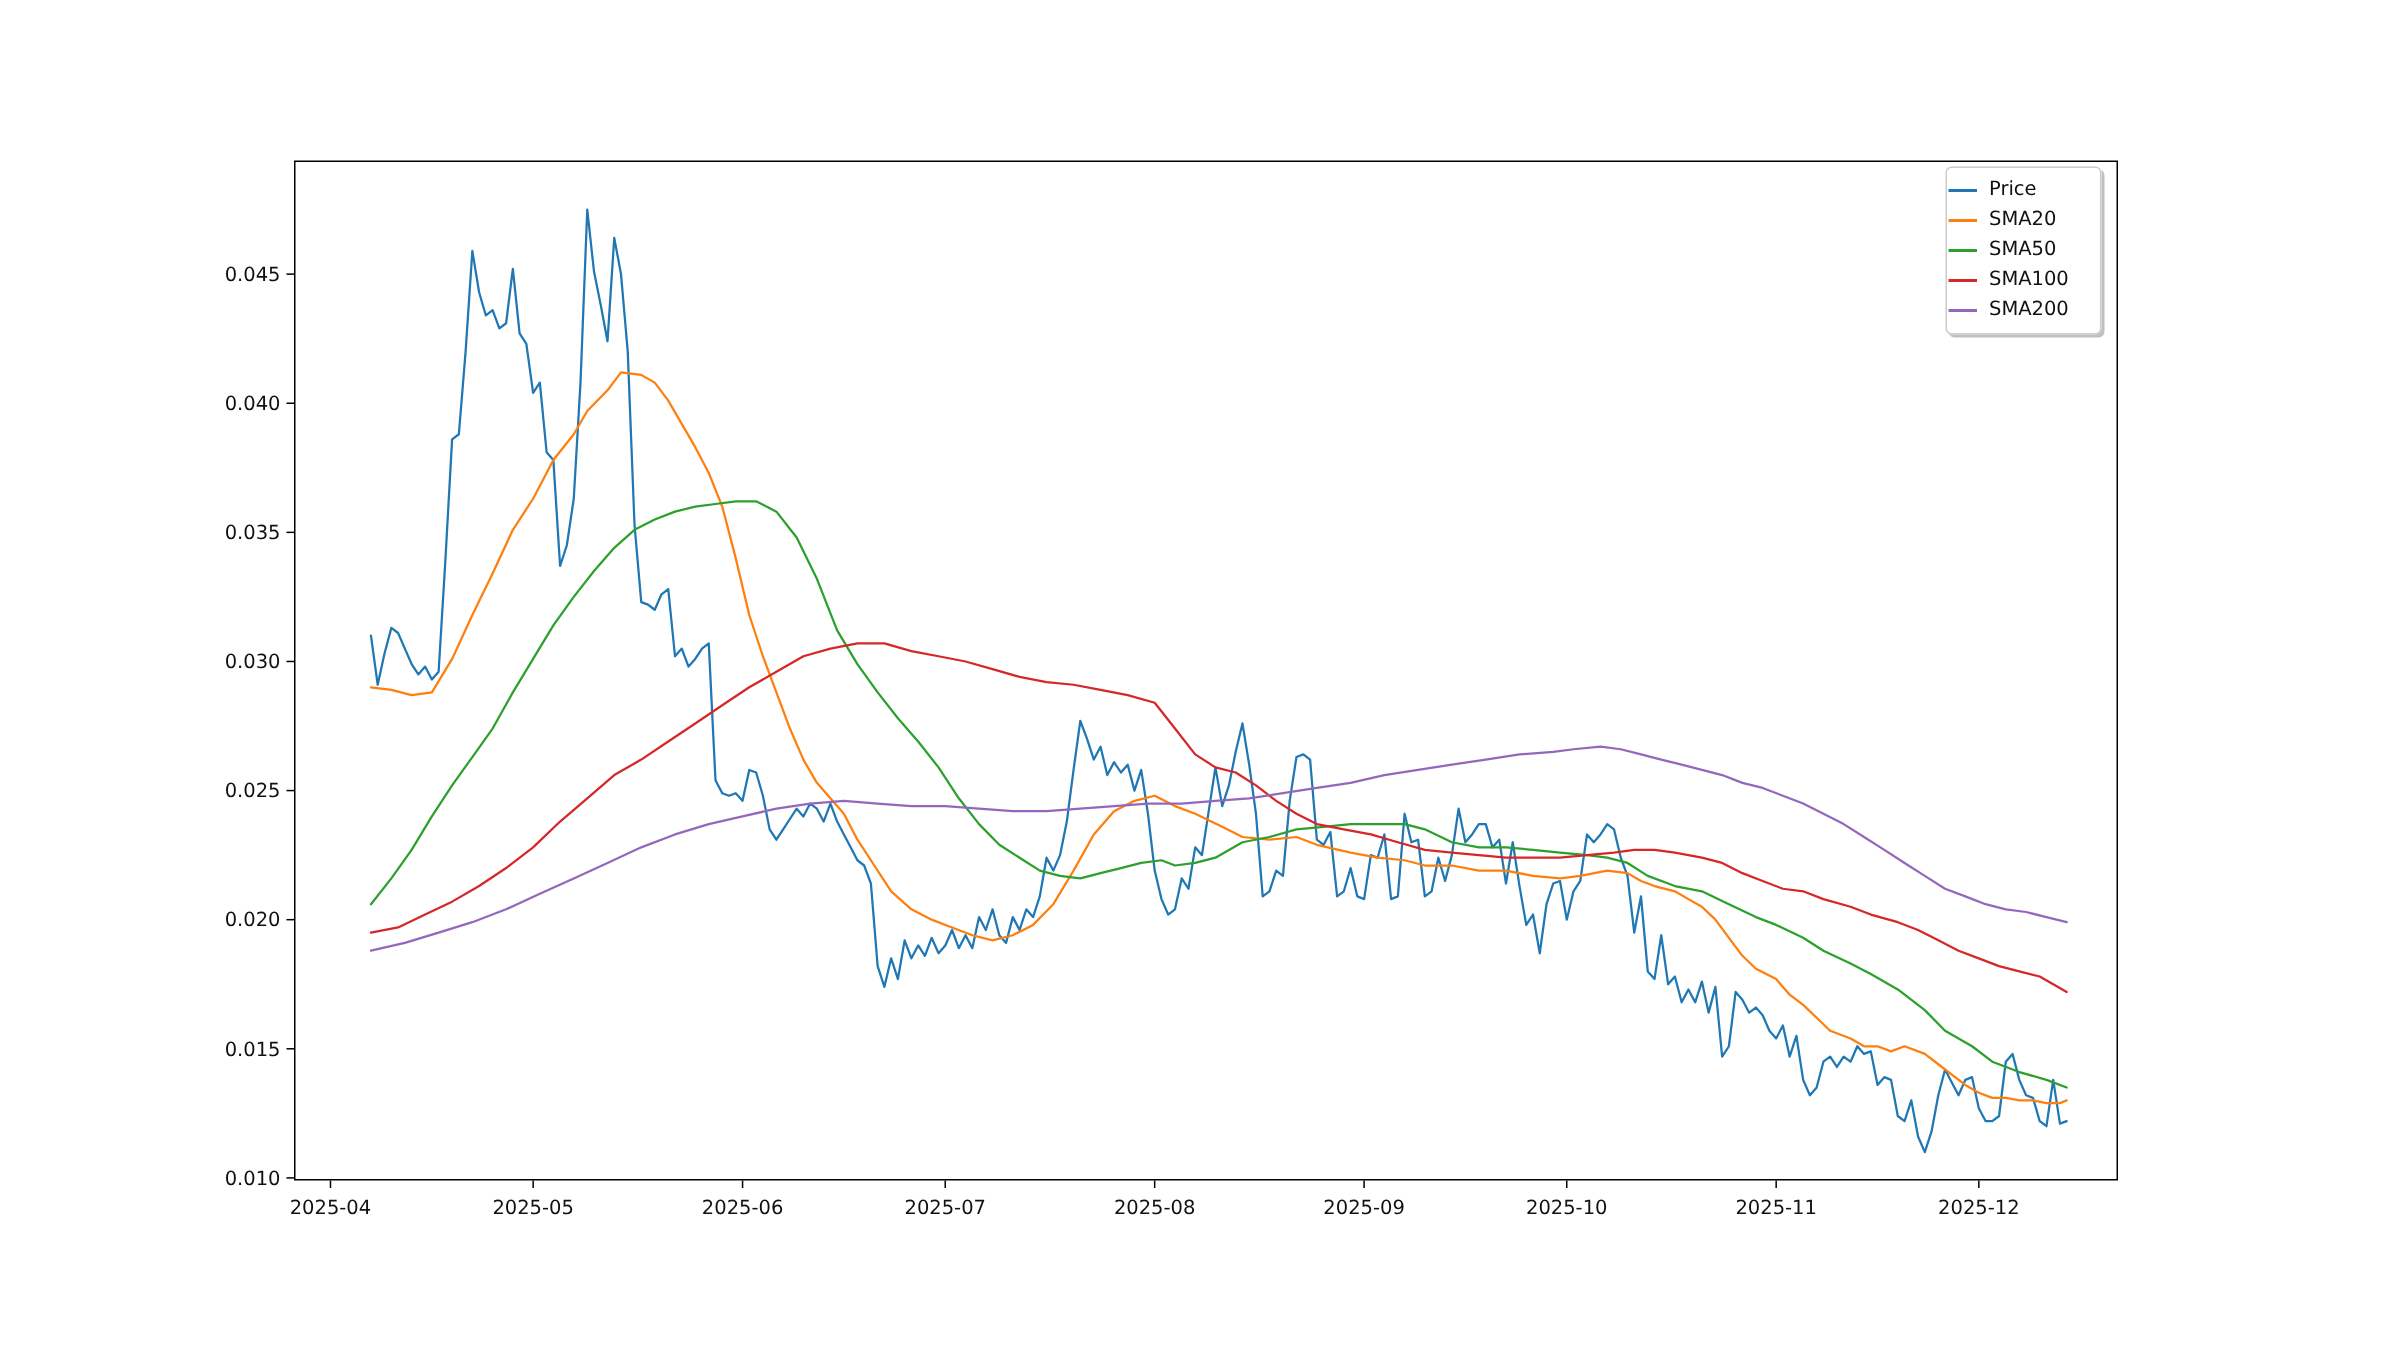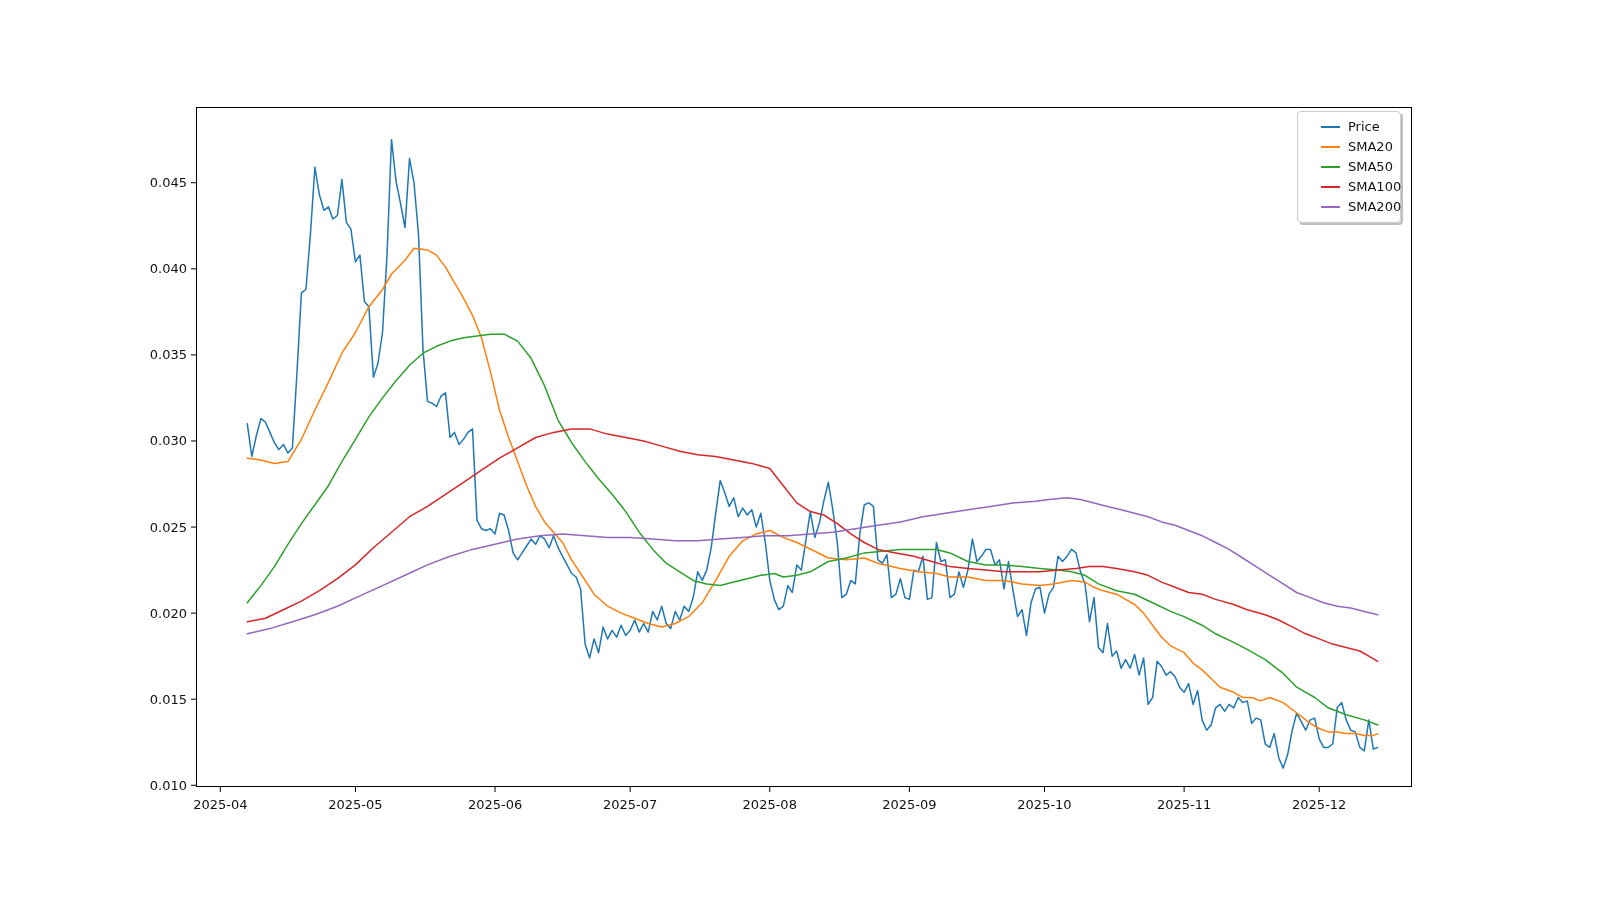--- a/index.html
+++ b/index.html
@@ -1,21 +1,21 @@
 <!DOCTYPE html>
 <html><head>
 <meta charset="utf-8">
 <style>
   html,body{margin:0;padding:0;background:#fff;}
   .figure{position:relative;width:1600px;height:900px;background:#ffffff;
           font-family:"DejaVu Sans","Liberation Sans",sans-serif;overflow:hidden;}
   .figure svg{position:absolute;left:0;top:0;}
   .legend{position:absolute;left:1297px;top:111px;width:104px;box-sizing:border-box;
           background:rgba(255,255,255,0.9);border:1px solid #cccccc;border-radius:4px;
-          box-shadow:2px 2px 0 #c0c0c0;padding:5px 8px 5px 23px;}
+          box-shadow:2px 2px 0 #c0c0c0;padding:5px 8px 5px 1px;}
   .legend-row{display:flex;align-items:center;gap:8px;height:20px;}
   .legend-swatch{display:inline-block;width:19px;height:0;border-top:2px solid #000;flex:0 0 auto;}
   .legend-label{font-size:13px;color:#111;line-height:20px;white-space:nowrap;}
 </style>
 </head>
 <body>
 
 <div class="figure">
   <svg id="chart" width="1600" height="900" viewBox="0 0 1600 900">
       <rect x="196.5" y="107.5" width="1215" height="679" fill="#ffffff" stroke="#000000" stroke-width="1"></rect>

